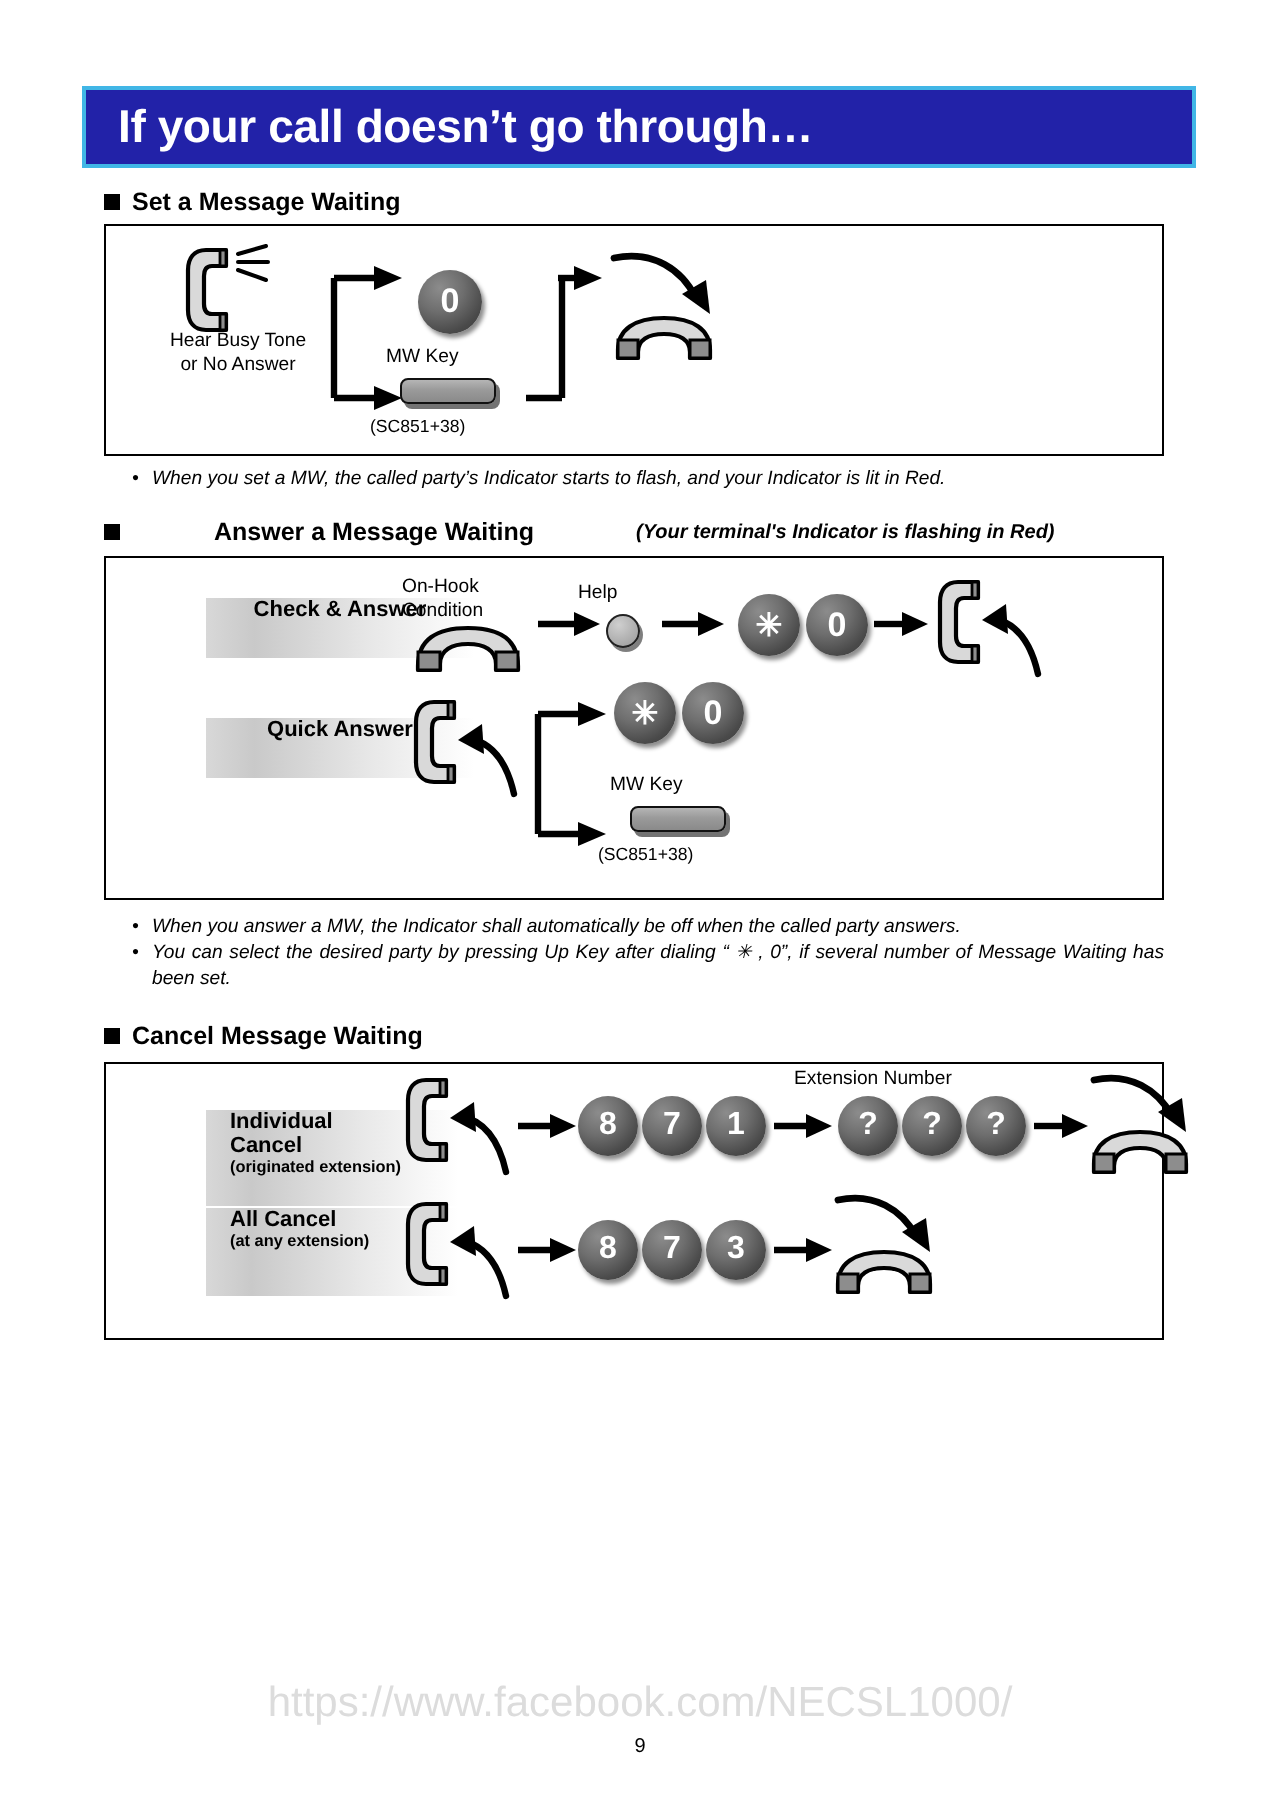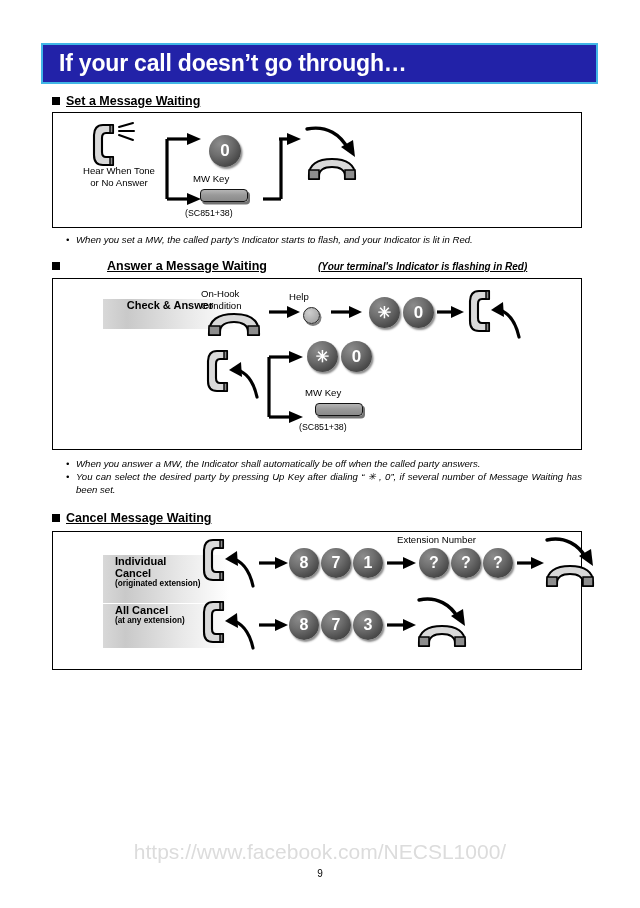--- a/index.html
+++ b/index.html
@@ -47,21 +47,20 @@
 
   
   .sec-head {
     position: absolute;
     font-size: 12.5px;
     font-weight: bold;
     white-space: nowrap;
     display: flex;
     align-items: center;
     gap: 6px;
-    text-decoration: underline;
   }
   .sq {
     display: inline-block;
     width: 8px;
     height: 8px;
     background: #000;
     flex: none;
   }
   .sec-note {
     font-size: 10px;
@@ -191,21 +190,21 @@
         <path d="M24 36 L24 44 L21 44 L21 36 Z" fill="#8d8d8d" stroke="#000" stroke-width="1.4"></path>
       </g>
       <g stroke="#000" stroke-width="2" stroke-linecap="round">
         <line x1="30" y1="6" x2="44" y2="2"></line>
         <line x1="30" y1="10" x2="45" y2="10"></line>
         <line x1="30" y1="14" x2="44" y2="19"></line>
       </g>
     </svg>
 
     <div class="cap" style="left:10px; top:52px; width:112px; text-align:center;">
-      <div>Hear When Tone</div>
+      <div>Hear Busy Tone</div>
       <div>or No Answer</div>
     </div>
 
     <svg class="svgpos" style="left:106px; top:20px;" width="46" height="72" viewBox="0 0 46 72">
       <path d="M8 6 L8 66" stroke="#000" stroke-width="3.2" fill="none"></path>
       <path d="M8 6 L30 6" stroke="#000" stroke-width="3.2" fill="none"></path>
       <path d="M8 66 L30 66" stroke="#000" stroke-width="3.2" fill="none"></path>
       <polygon points="28,0 42,6 28,12" fill="#000"></polygon>
       <polygon points="28,60 42,66 28,72" fill="#000"></polygon>
     </svg>
@@ -294,20 +293,23 @@
     <svg class="svgpos" style="left:412px; top:8px;" width="60" height="54" viewBox="0 0 60 54">
       <g>
         <path d="M14 4 C8 4 5 8 5 14 L5 34 C5 40 8 44 14 44 L24 44 L24 36 L17 36 C14 36 13 34 13 31 L13 17 C13 14 14 12 17 12 L24 12 L24 4 Z" fill="#d9d9d9" stroke="#000" stroke-width="2.1" stroke-linejoin="round"></path>
         <path d="M24 4 L24 12 L21 12 L21 4 Z" fill="#8d8d8d" stroke="#000" stroke-width="1.4"></path>
         <path d="M24 36 L24 44 L21 44 L21 36 Z" fill="#8d8d8d" stroke="#000" stroke-width="1.4"></path>
       </g>
       <path d="M54 50 C50 32 42 24 31 22" stroke="#000" stroke-width="3.2" fill="none" stroke-linecap="round"></path>
       <polygon points="38,15 26,23 39,30" fill="#000"></polygon>
     </svg>
 
+    <div class="plate center" style="left:10px; top:80px; width:134px; height:30px;">
+      <span class="p1">Quick Answer</span>
+    </div>
 
     <svg class="svgpos" style="left:150px; top:68px;" width="60" height="54" viewBox="0 0 60 54">
       <g>
         <path d="M14 4 C8 4 5 8 5 14 L5 34 C5 40 8 44 14 44 L24 44 L24 36 L17 36 C14 36 13 34 13 31 L13 17 C13 14 14 12 17 12 L24 12 L24 4 Z" fill="#d9d9d9" stroke="#000" stroke-width="2.1" stroke-linejoin="round"></path>
         <path d="M24 4 L24 12 L21 12 L21 4 Z" fill="#8d8d8d" stroke="#000" stroke-width="1.4"></path>
         <path d="M24 36 L24 44 L21 44 L21 36 Z" fill="#8d8d8d" stroke="#000" stroke-width="1.4"></path>
       </g>
       <path d="M54 50 C50 32 42 24 31 22" stroke="#000" stroke-width="3.2" fill="none" stroke-linecap="round"></path>
       <polygon points="38,15 26,23 39,30" fill="#000"></polygon>
     </svg>

